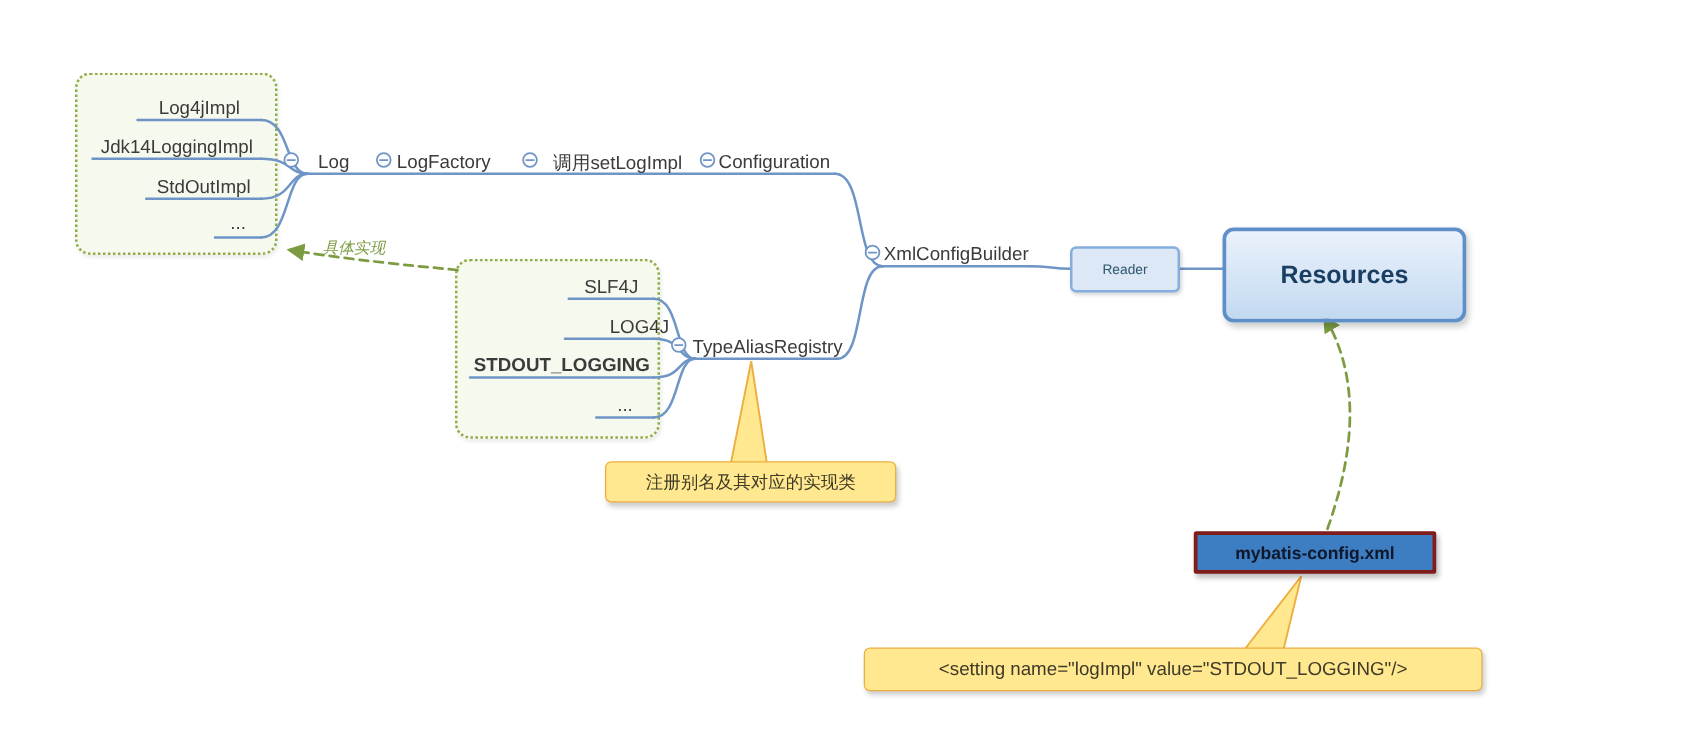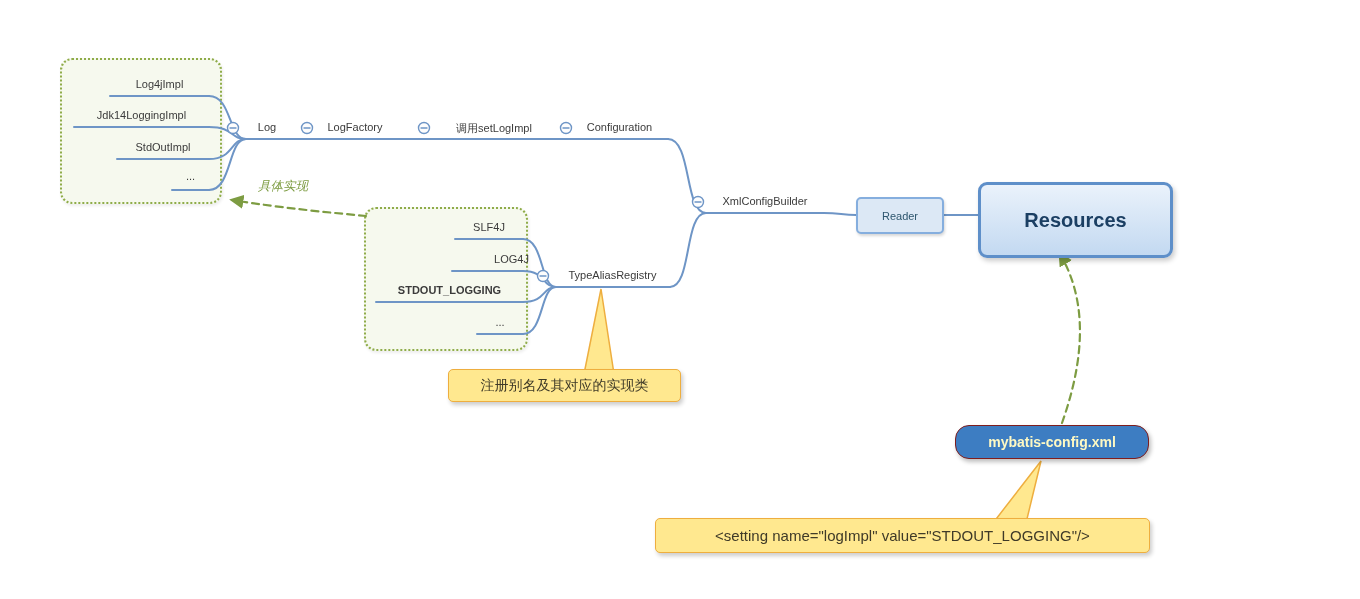--- a/index.html
+++ b/index.html
@@ -15,44 +15,44 @@
   body { background:#fff; font-family:"Liberation Sans", sans-serif; }
   .canvas {
     position:relative; width:1360px; height:599px; background:#ffffff; overflow:hidden;
   }
   .layer { position:absolute; left:0; top:0; width:1360px; height:599px; }
   .boundary {
     position:absolute; border:2px dotted var(--boundary-green); border-radius:12px;
     background:rgba(243,247,232,0.75); box-shadow:1px 2px 3px rgba(0,0,0,0.07);
   }
   .topic {
-    position:absolute; font-size:11px; color:#3b3b3b; text-align:center; white-space:nowrap;
+    position:absolute; font-size:15px; color:#3b3b3b; text-align:center; white-space:nowrap;
   }
   .impl-note {
     position:absolute; font-size:12.5px; font-style:italic; color:var(--arrow-green); white-space:nowrap;
   }
   .flexbox { position:absolute; display:flex; align-items:center; justify-content:center; }
   .reader-box {
     background:#dce8f5; border:2px solid #85aede; border-radius:5px;
     color:#2e566e; font-size:11px; box-shadow:1px 2px 3px rgba(0,0,0,0.16);
   }
   .root-box {
     background:linear-gradient(180deg,#eaf2fb 0%,#c3d9f1 100%);
     border:3px solid var(--root-border); border-radius:9px;
     color:#1b3f63; font-weight:bold; font-size:20px;
     box-shadow:2px 3px 5px rgba(0,0,0,0.2);
   }
   .config-box {
-    background:var(--config-box-fill); border:1px solid #7f1d1d; border-radius:14px;
-    color:#fef9c3; font-weight:bold; font-size:14px;
+    background:var(--config-box-fill); border:3px solid #7f1d1d; border-radius:2px;
+    color:#0f172a; font-weight:bold; font-size:14px;
     box-shadow:2px 3px 4px rgba(0,0,0,0.25);
   }
   .callout {
     background:var(--callout-fill); border:1.5px solid var(--callout-border); border-radius:5px;
-    color:#3f3a28; box-shadow:2px 3px 4px rgba(0,0,0,0.2);
+    color:#3f3a28; box-shadow:2px 3px 4px rgba(0,0,0,0.2);margin-left:36px;
   }
   .callout-cn { font-size:14px; }
   .callout-code { font-size:15px; }
   .blue-line path, .blue-line line { stroke:var(--line-blue); stroke-width:2; fill:none; stroke-linecap:round; }
   .green-arrow path { stroke:var(--arrow-green); stroke-width:2.2; fill:none; stroke-dasharray:7 5; stroke-linecap:round; }
   .callout-pointer polygon { fill:var(--callout-fill); stroke:var(--callout-border); stroke-width:1.5; }
   .collapse-icon circle { fill:#fdfdfd; stroke:var(--line-blue); stroke-width:1.4; }
   .collapse-icon line { stroke:var(--line-blue); stroke-width:1.4; stroke-linecap:round; }
   .arrowhead { fill:var(--arrow-green); }
 </style>
@@ -157,21 +157,21 @@
   <div class="topic" style="left:432px; top:121px; width:124px;">调用setLogImpl</div>
   <div class="topic" style="left:570px; top:121px; width:99px;">Configuration</div>
   <div class="topic" style="left:706px; top:195px; width:118px;">XmlConfigBuilder</div>
   <div class="topic" style="left:554px; top:269px; width:117px;">TypeAliasRegistry</div>
 
   <div class="topic" style="left:455px; top:221px; width:68px;">SLF4J</div>
   <div class="topic" style="left:476px; top:253px; width:71px;">LOG4J</div>
   <div class="topic" style="left:376px; top:284px; width:147px;font-weight:bold;">STDOUT_LOGGING</div>
   <div class="topic" style="left:477px; top:316px; width:46px;">...</div>
 
-  <div class="impl-note" style="left:258px; top:178px;">具体实现</div>
+  <div class="impl-note" style="left:258px; top:190px;">具体实现</div>
 
   <div class="flexbox reader-box" style="left:856px; top:197px; width:88px; height:37px;">Reader</div>
 
   <div class="flexbox root-box" style="left:978px; top:182px; width:195px; height:76px;">Resources</div>
 
   <div class="flexbox config-box" style="left:955px; top:425px; width:194px; height:34px;">mybatis-config.xml</div>
 
   <div class="flexbox callout callout-cn" style="left:448px; top:369px; width:233px; height:33px;">注册别名及其对应的实现类</div>
   <div class="flexbox callout callout-code" style="left:655px; top:518px; width:495px; height:35px;">&lt;setting name="logImpl" value="STDOUT_LOGGING"/&gt;</div>
 

